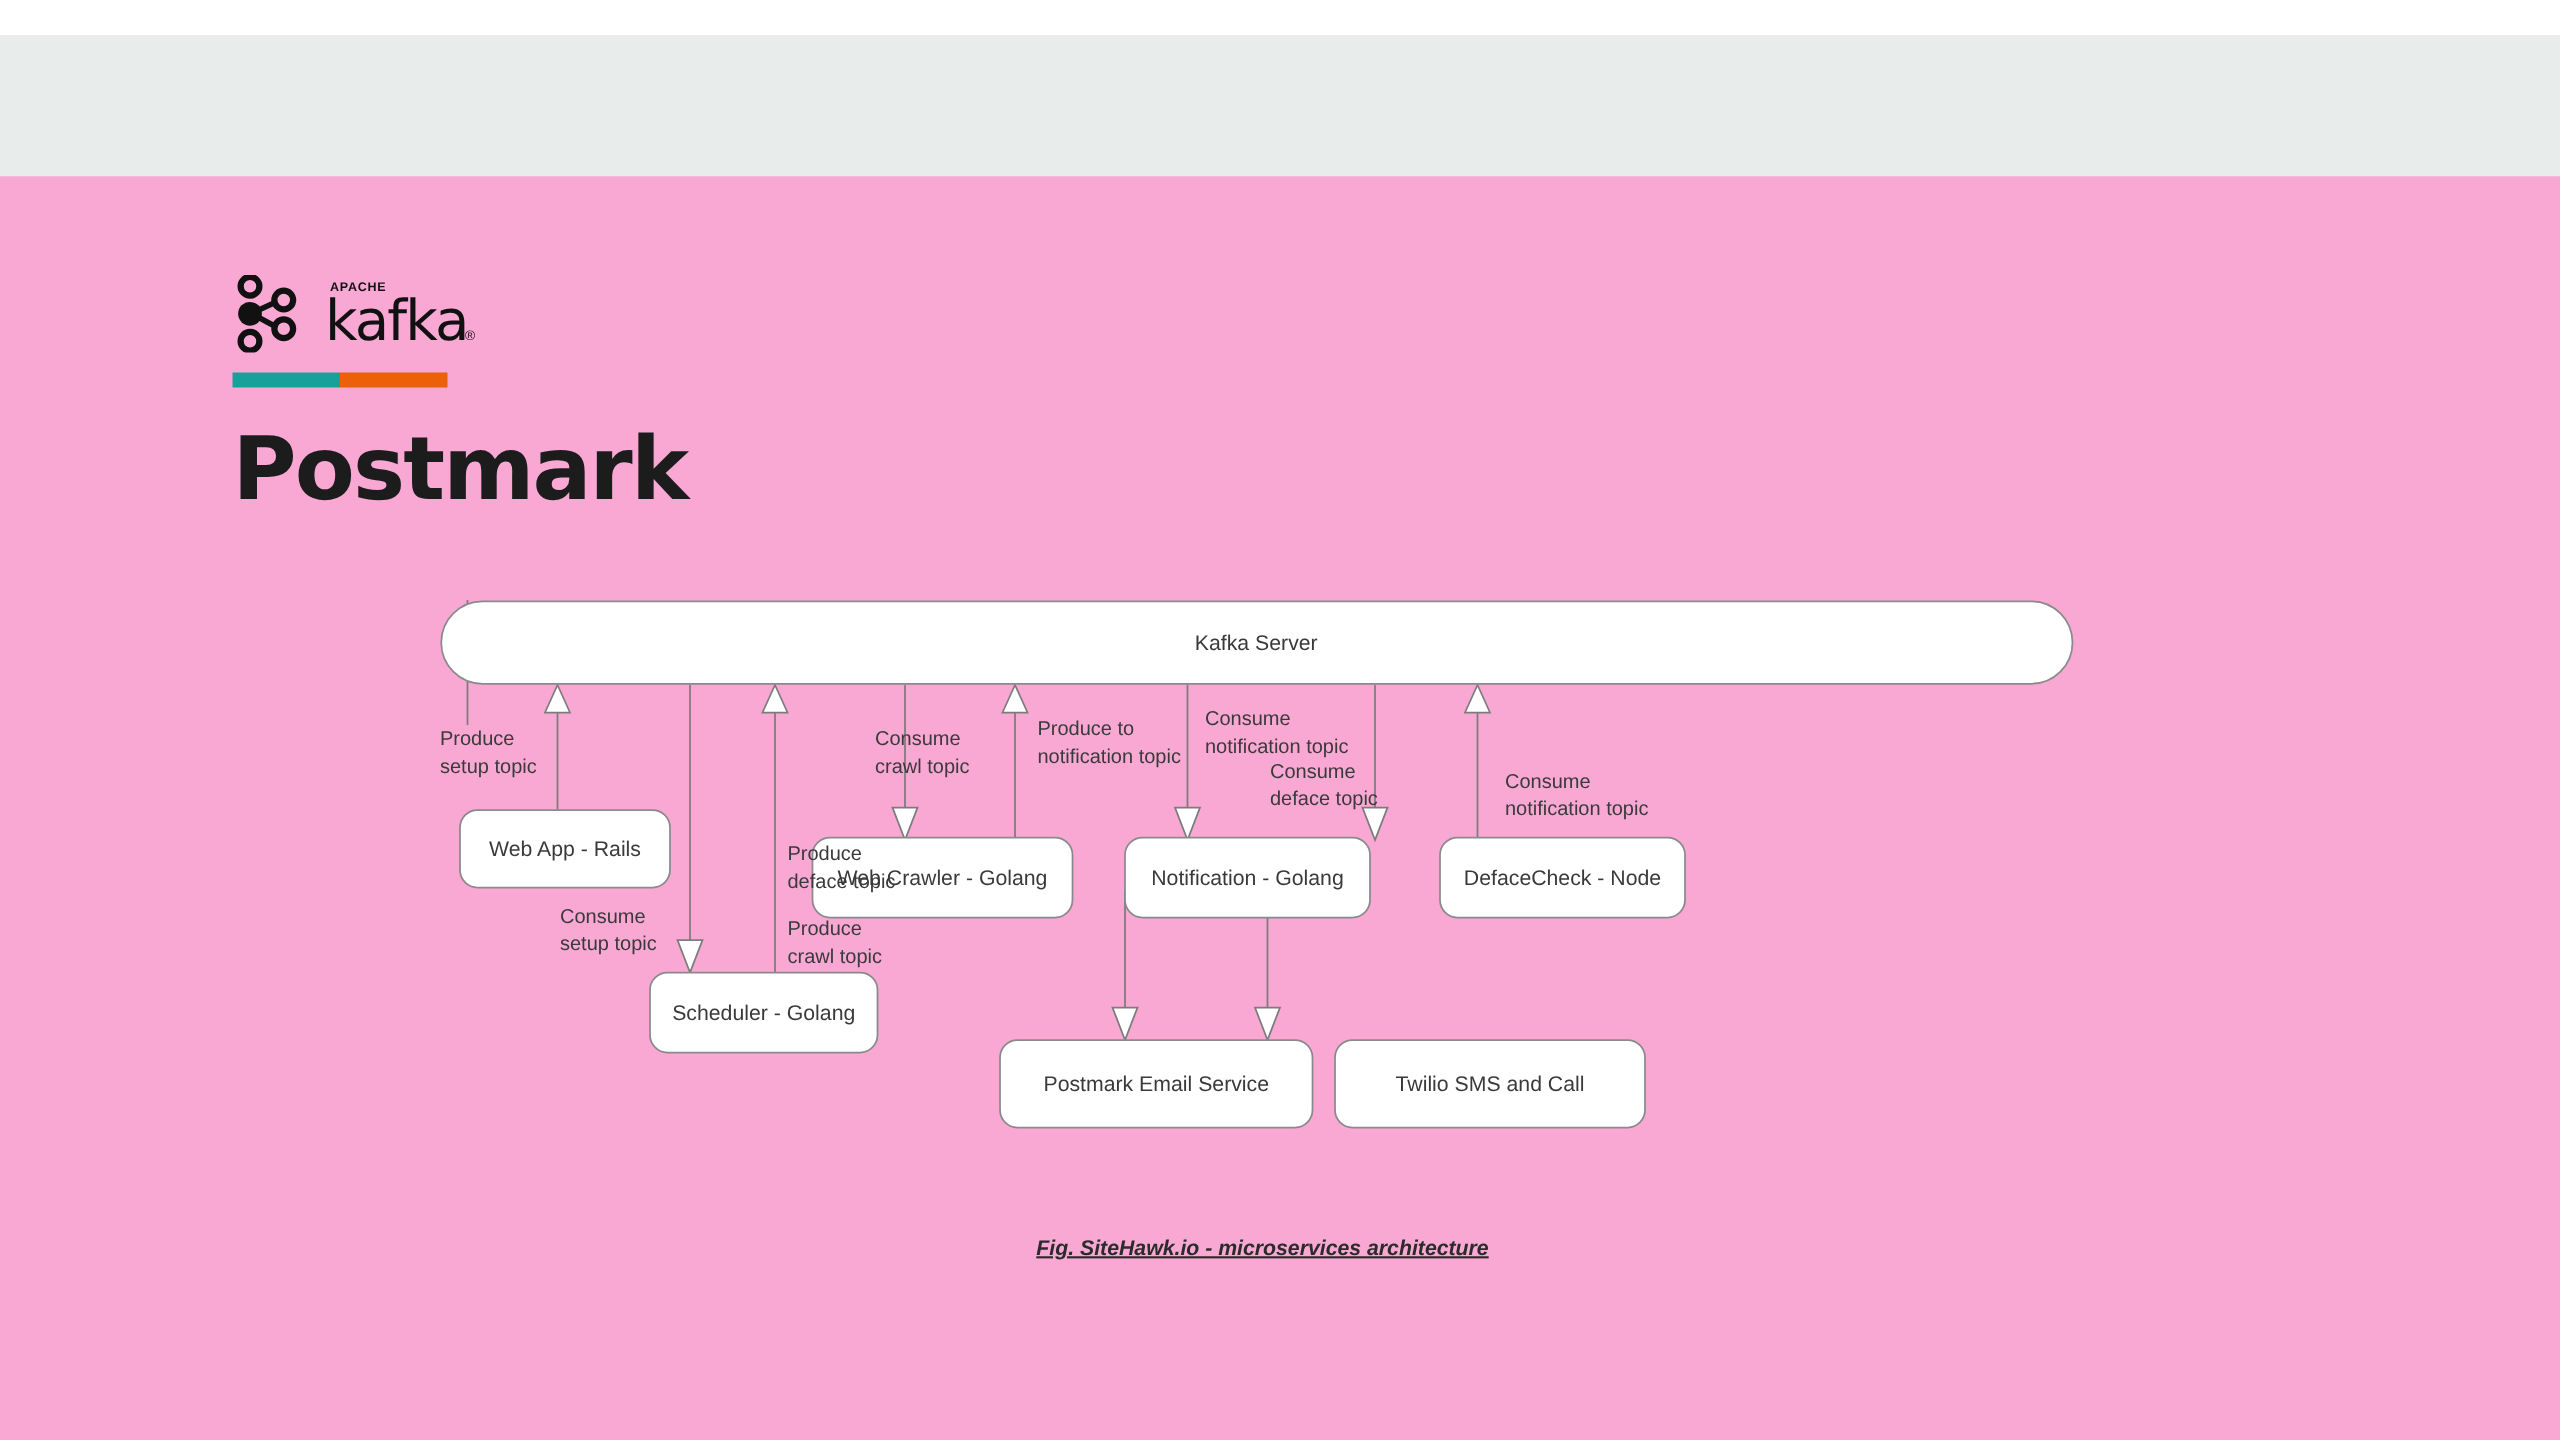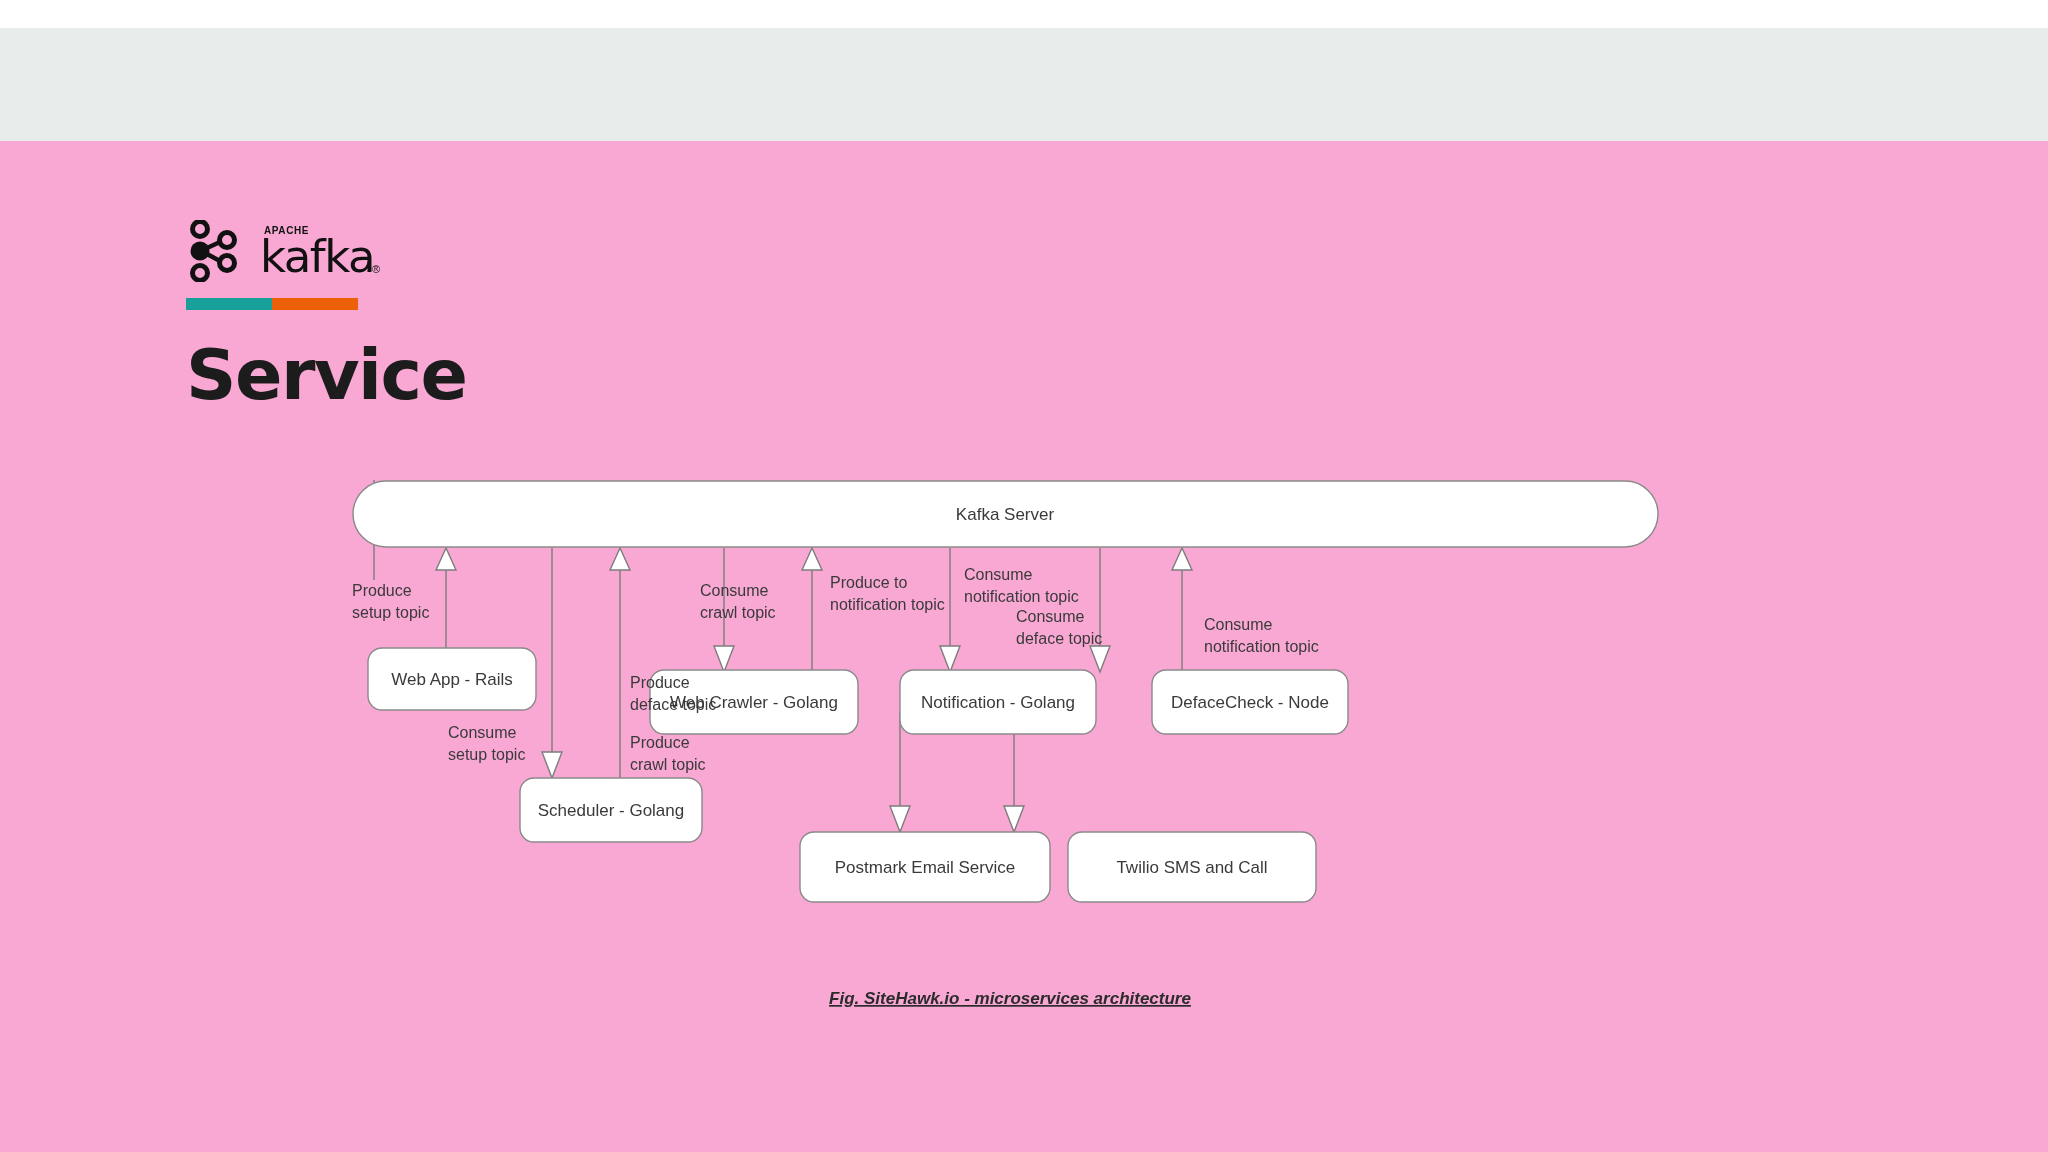--- a/index.html
+++ b/index.html
@@ -181,21 +181,21 @@
         <div class="logo-kafka">kafka</div>
         <div class="logo-reg">®</div>
       </div>
     </div>
     <div class="logo-bar">
       <span class="teal"></span>
       <span class="orange"></span>
     </div>
   </div>
 
-  <div class="page-title">Service</div>
+  <div class="page-title">Postmark</div>
 
   <div class="diagram-wrap">
     <svg class="diagram-svg" viewBox="0 0 1360 620">
 
       <line class="edge-line" x1="22" y1="-0" x2="22" y2="0"></line>
       <g>
         <line class="edge-line" x1="22" y1="100" x2="22" y2="0" transform="translate(0,0)"></line>
       </g>
 
       <line class="edge-line" x1="94" y1="85" x2="94" y2="168"></line>

